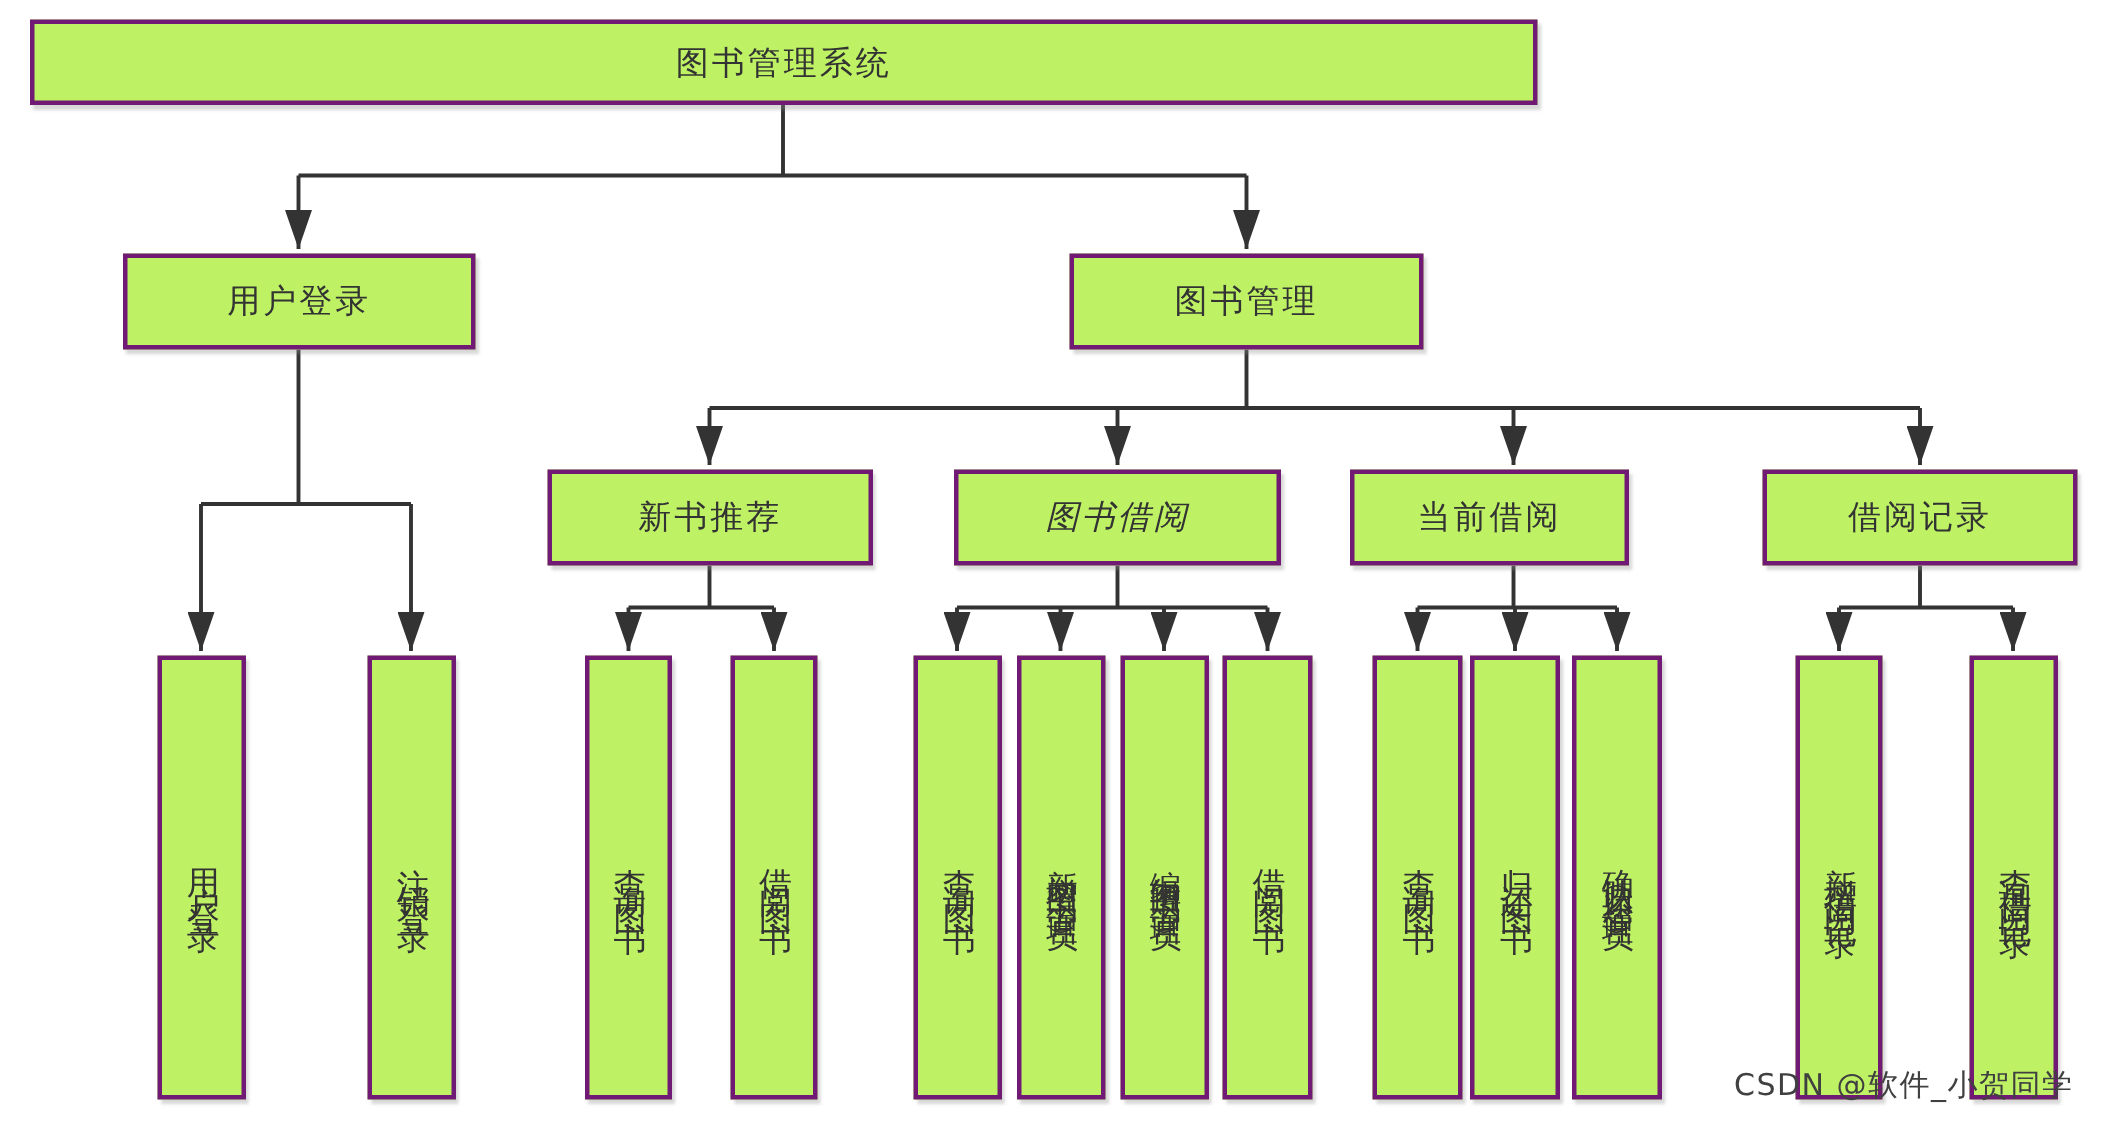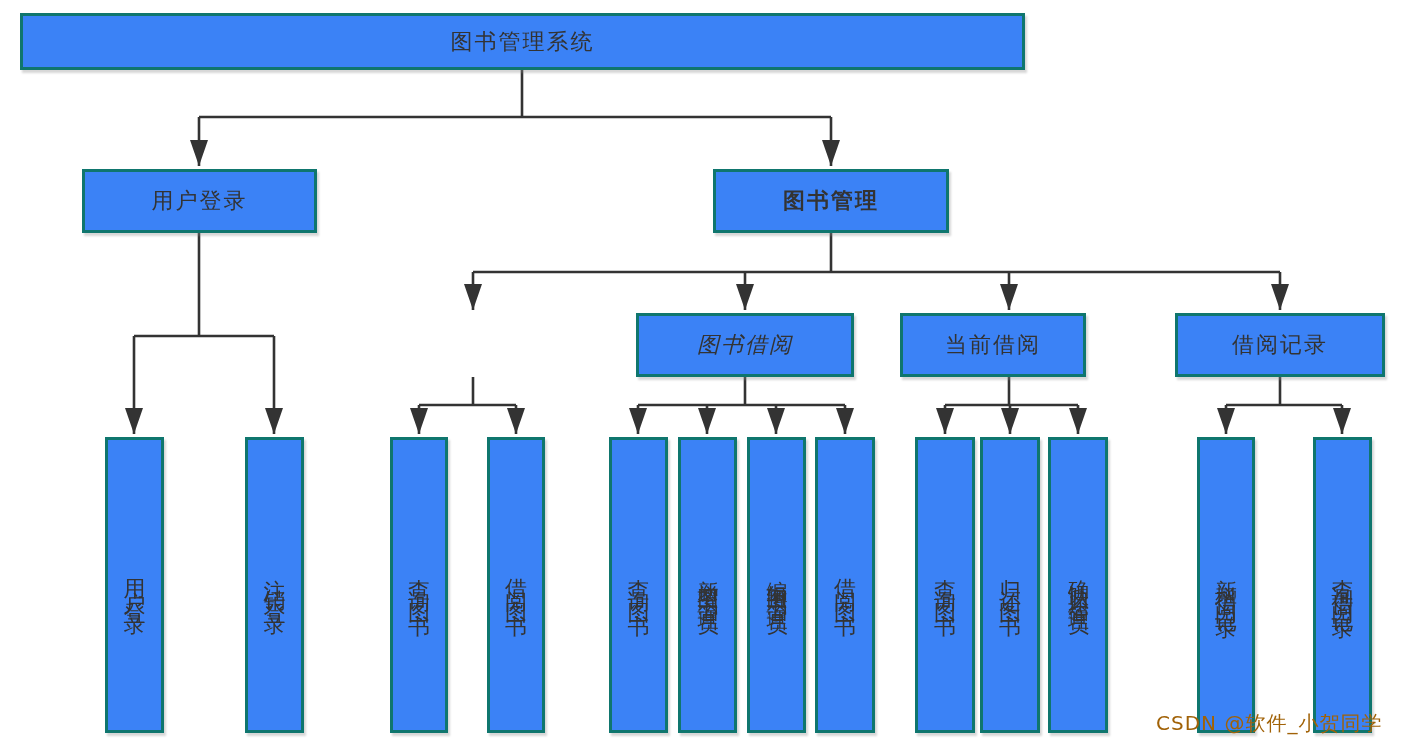--- a/index.html
+++ b/index.html
@@ -9,22 +9,22 @@
     position: relative;
     width: 1405px;
     height: 747px;
     background: #ffffff;
     overflow: hidden;
   }
   .wires { position: absolute; left: 0; top: 0; }
   .wires path { stroke: #333333; stroke-width: 2.6; fill: none; }
   .node {
     position: absolute;
-    background: #3b82f6;
-    border: 3px solid #0f766e;
+    background: #bef264;
+    border: 3px solid #701a75;
     color: #333333;
     display: flex;
     align-items: center;
     justify-content: center;
     font-size: 22px;
     letter-spacing: 2px;
     box-shadow: 2px 3px 2px rgba(140,140,140,0.35);
   }
   .vnode {
     writing-mode: vertical-rl;
@@ -32,21 +32,21 @@
     letter-spacing: 12px;
     line-height: 1;
   }
   .v-med  { letter-spacing: 8px; }
   .v-long { letter-spacing: 5px; font-size: 21px; }
   .watermark {
     position: absolute;
     left: 1156px;
     top: 710px;
     font-size: 20px;
-    color: #a16207;
+    color: #404040;
     letter-spacing: 1px;
     white-space: nowrap;
   }
 </style>
 </head>
 <body>
 
 <div class="canvas">
 
   <svg class="wires" width="1405" height="747" viewBox="0 0 1405 747">
@@ -92,22 +92,23 @@
       <path d="M1010,405 V434" marker-end="url(#arrowhead)"></path>
       <path d="M1078,405 V434" marker-end="url(#arrowhead)"></path>
       <path d="M1226,405 V434" marker-end="url(#arrowhead)"></path>
       <path d="M1342,405 V434" marker-end="url(#arrowhead)"></path>
     </g>
   </svg>
 
   <div class="node" style="left:20px; top:13px; width:1005px; height:57px;">图书管理系统</div>
 
   <div class="node" style="left:82px; top:169px; width:235px; height:64px;">用户登录</div>
-  <div class="node" style="left:713px; top:169px; width:236px; height:64px;font-weight:bold;">图书管理</div>
+  <div class="node" style="left:713px; top:169px; width:236px; height:64px;">图书管理</div>
 
+  <div class="node" style="left:365px; top:313px; width:217px; height:64px;">新书推荐</div>
   <div class="node" style="left:636px; top:313px; width:218px; height:64px;font-style:italic;">图书借阅</div>
   <div class="node" style="left:900px; top:313px; width:186px; height:64px;">当前借阅</div>
   <div class="node" style="left:1175px; top:313px; width:210px; height:64px;">借阅记录</div>
 
   <div class="node vnode" style="left:105px; top:437px; width:59px; height:296px;">用户登录</div>
   <div class="node vnode" style="left:245px; top:437px; width:59px; height:296px;">注销登录</div>
 
   <div class="node vnode" style="left:390px; top:437px; width:58px; height:296px;">查询图书</div>
   <div class="node vnode" style="left:487px; top:437px; width:58px; height:296px;">借阅图书</div>
 

